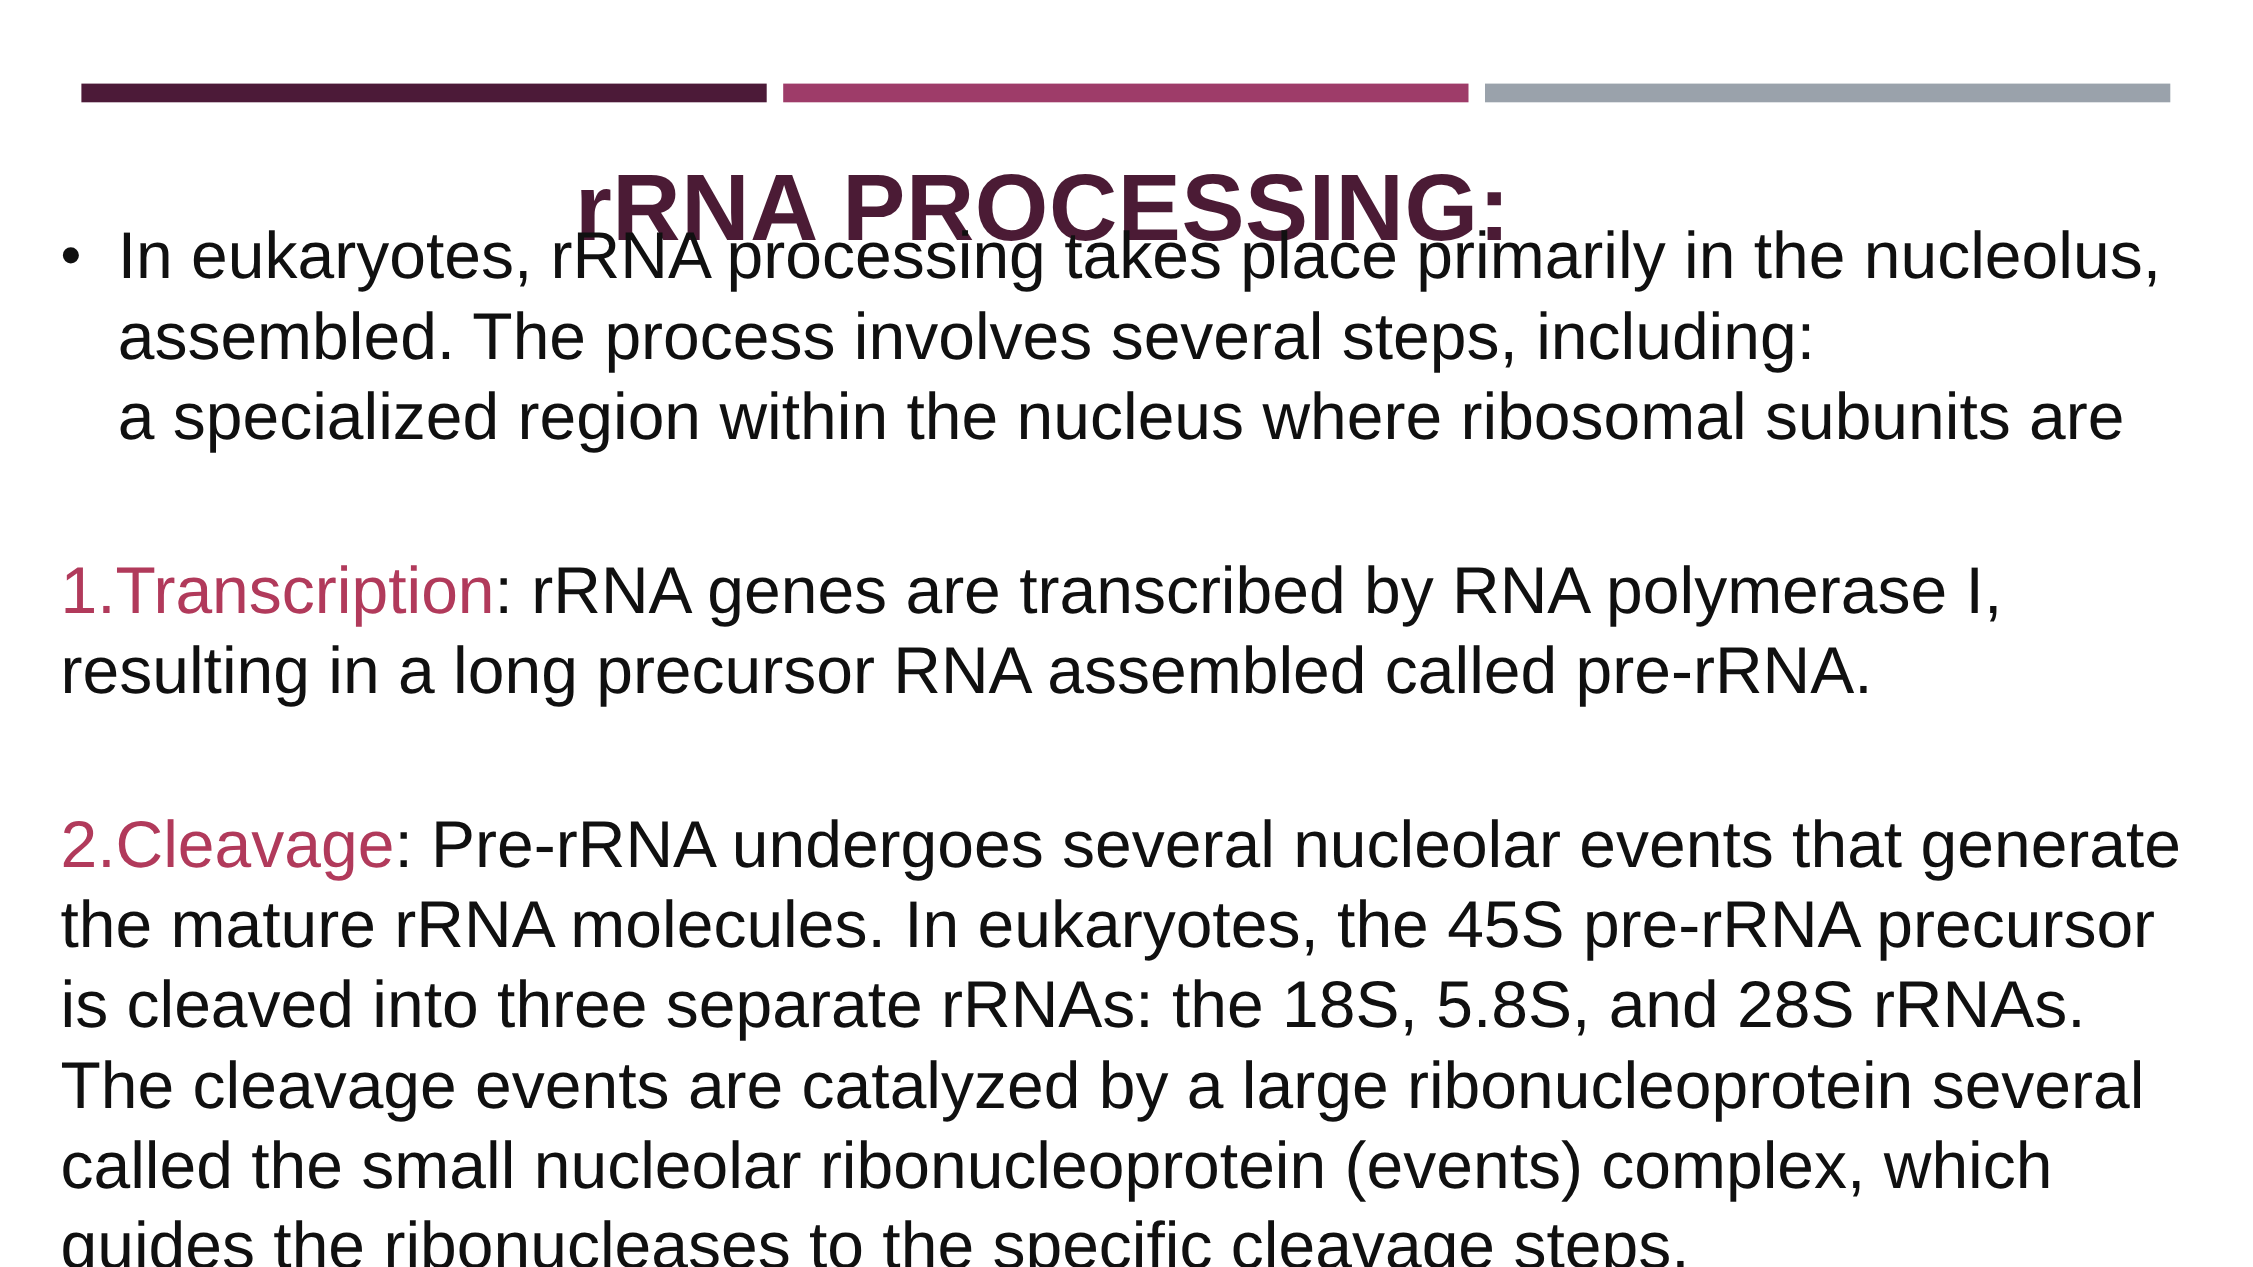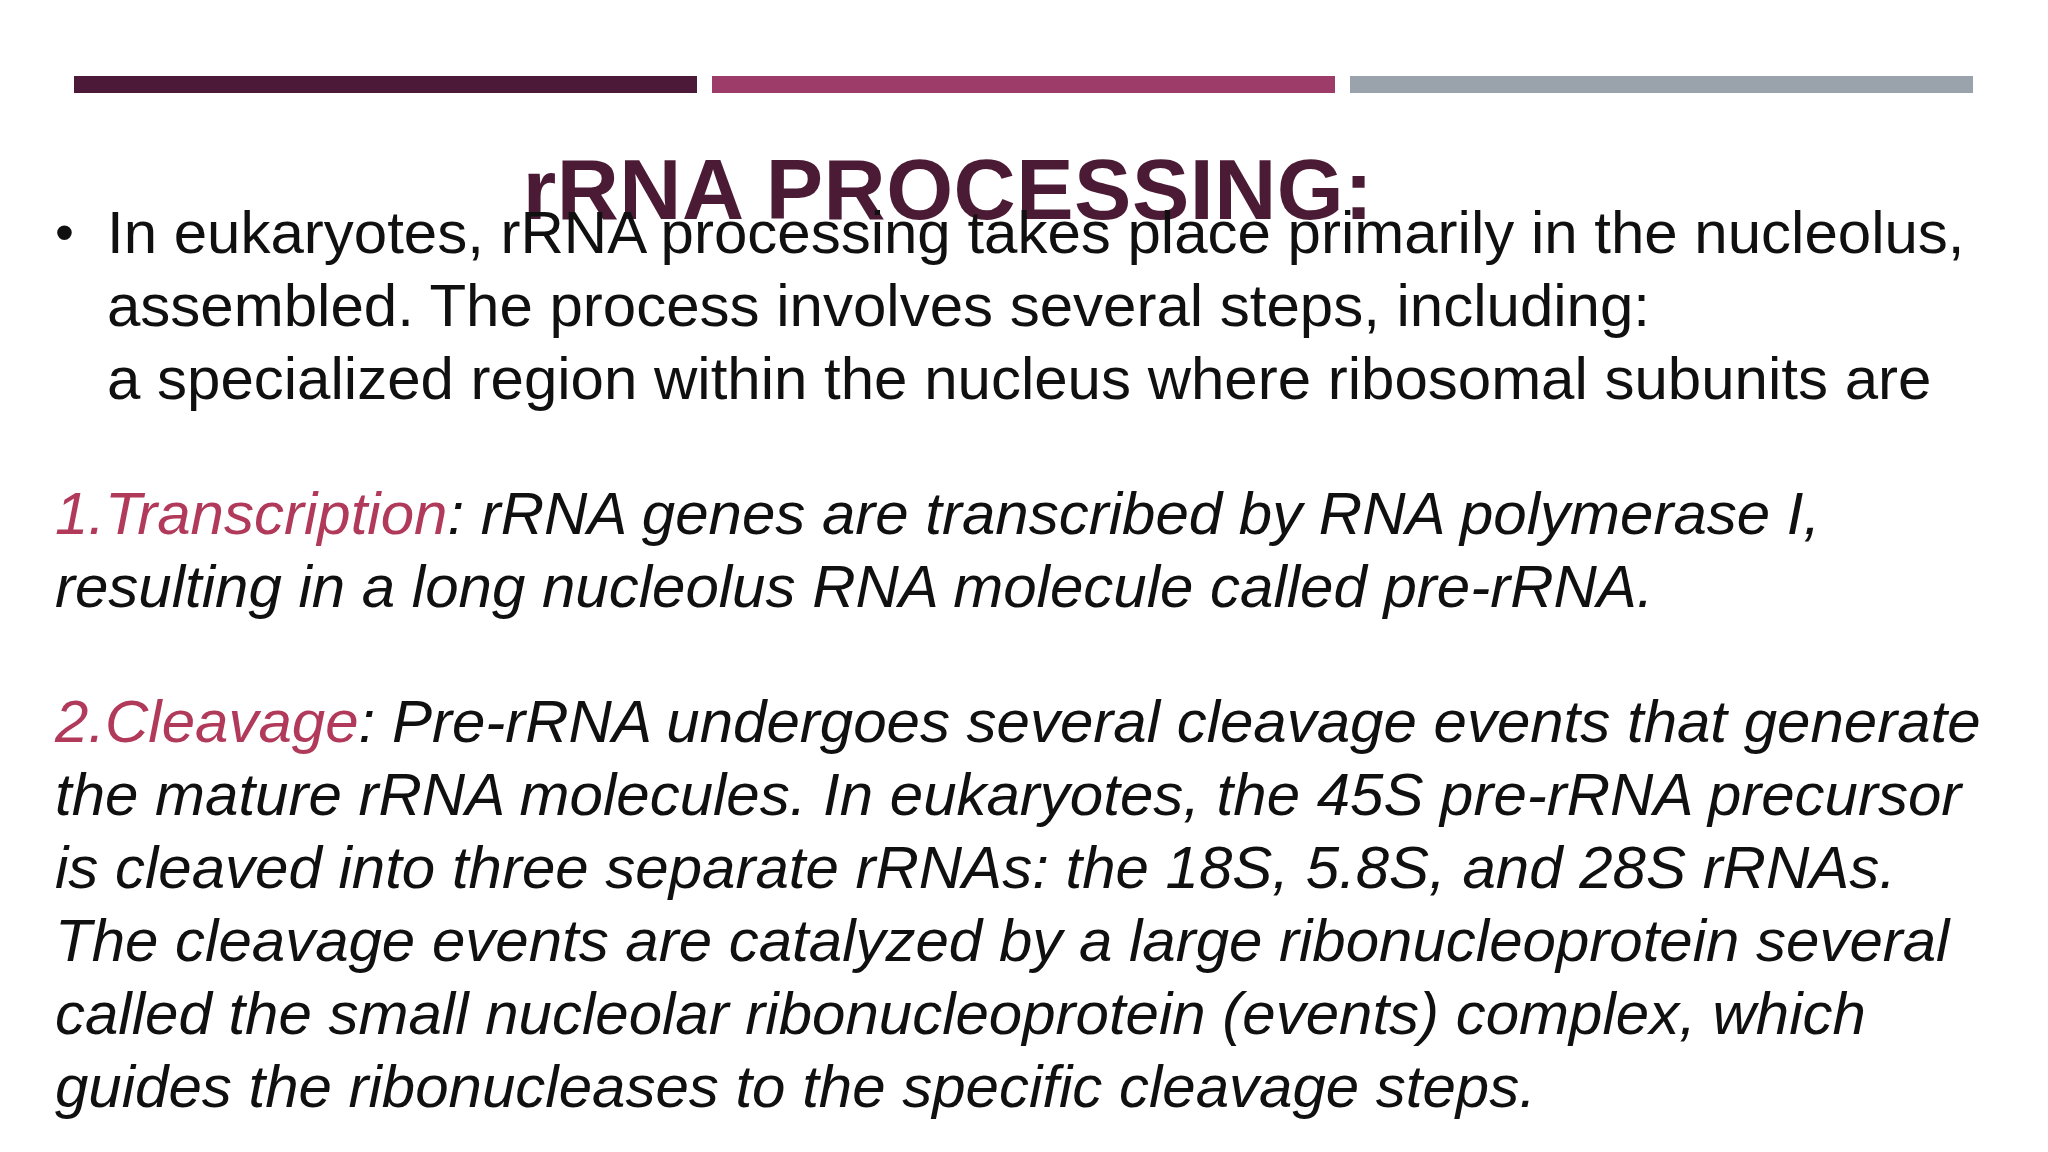--- a/index.html
+++ b/index.html
@@ -56,22 +56,21 @@
     display: flex;
     align-items: flex-start;
   }
   .bullet-marker {
     width: 52px;
     flex: 0 0 52px;
     font-size: 54px;
     line-height: 73px;
   }
   .numbered-item {
-    margin-top: 62px;
-    font-style: italic;
+    margin-top: 85px;
   }
   .item-label {
     color: #b13a5b;
   }
 </style>
 </head>
 <body>
 
 <div class="accent-bars">
   <div class="accent-bar" style="background-color: rgb(76, 26, 56);"></div>
@@ -89,26 +88,26 @@
       <div class="line">In eukaryotes, rRNA processing takes place primarily in the nucleolus,</div>
       <div class="line">assembled. The process involves several steps, including:</div>
       <div class="line">a specialized region within the nucleus where ribosomal subunits are</div>
     </div>
   </div>
 
   <div class="numbered-item">
     <div class="line">
       <span class="item-label">1.Transcription</span><span>: rRNA genes are transcribed by RNA polymerase I,</span>
     </div>
-    <div class="line">resulting in a long nucleolus RNA molecule called pre-rRNA.</div>
+    <div class="line">resulting in a long precursor RNA assembled called pre-rRNA.</div>
   </div>
 
   <div class="numbered-item">
     <div class="line">
-      <span class="item-label">2.Cleavage</span><span>: Pre-rRNA undergoes several cleavage events that generate</span>
+      <span class="item-label">2.Cleavage</span><span>: Pre-rRNA undergoes several nucleolar events that generate</span>
     </div>
     <div class="line">the mature rRNA molecules. In eukaryotes, the 45S pre-rRNA precursor</div>
     <div class="line">is cleaved into three separate rRNAs: the 18S, 5.8S, and 28S rRNAs.</div>
     <div class="line">The cleavage events are catalyzed by a large ribonucleoprotein several</div>
     <div class="line">called the small nucleolar ribonucleoprotein (events) complex, which</div>
     <div class="line">guides the ribonucleases to the specific cleavage steps.</div>
   </div>
 
 </div>
 

